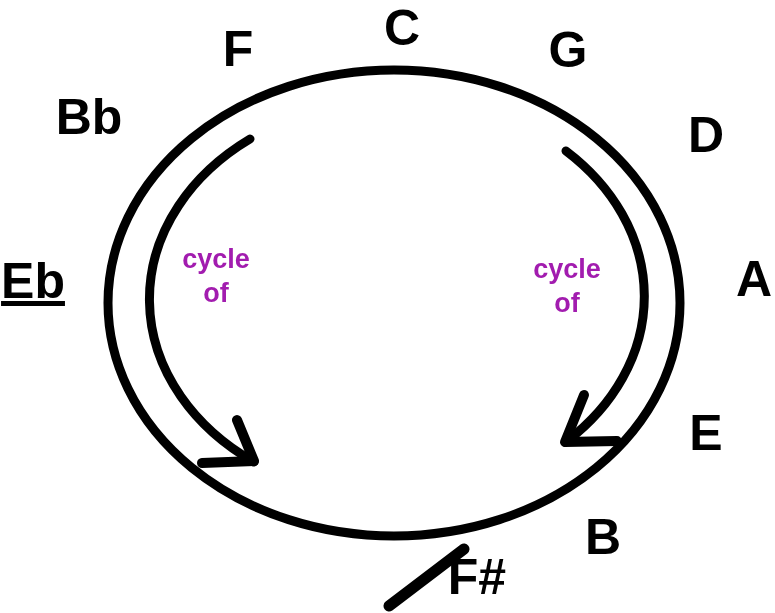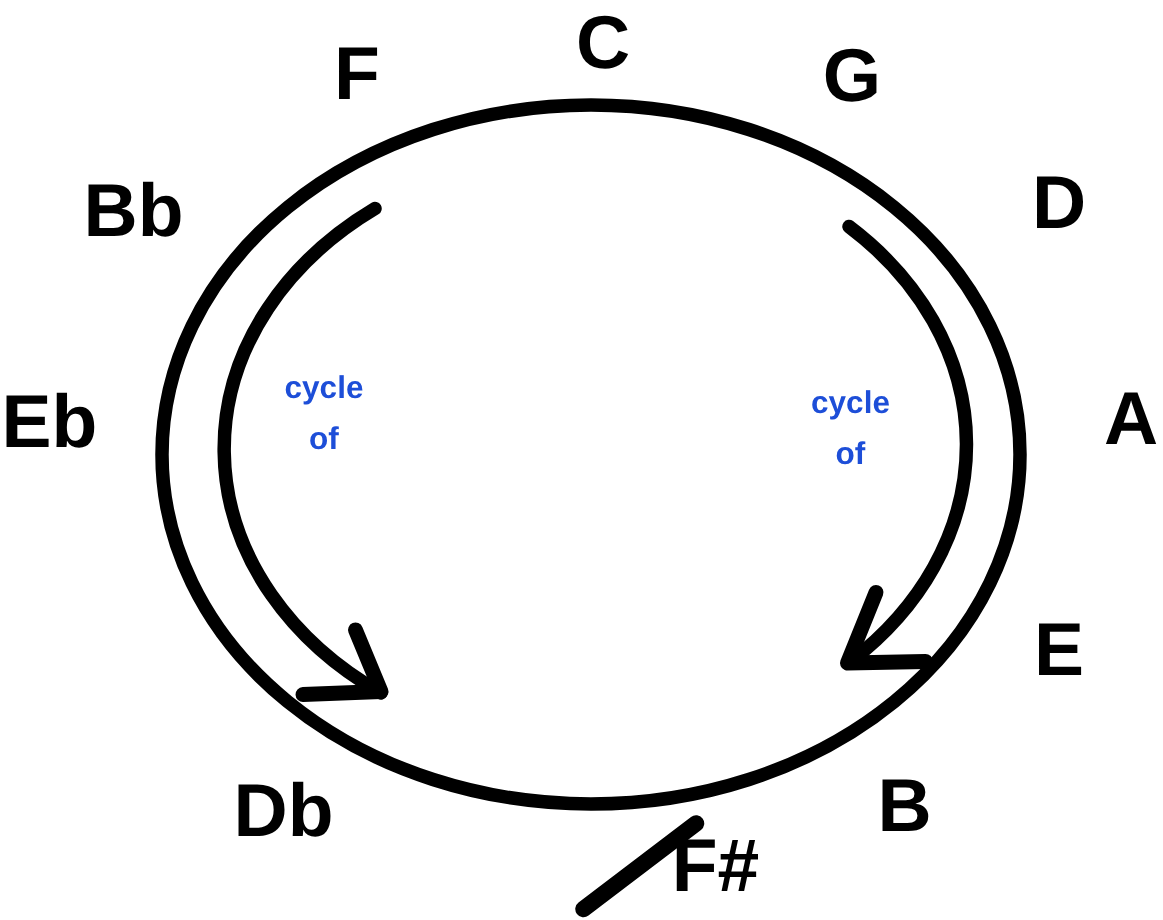--- a/index.html
+++ b/index.html
@@ -32,26 +32,26 @@
     transform: translate(-50%, -50%);
     font-size: 50px;
     font-weight: bold;
     line-height: 1;
     white-space: nowrap;
     color: #000000;
   }
   .cycle-label {
     position: absolute;
     transform: translate(-50%, -50%);
-    font-size: 21px;
+    font-size: 27px;
     font-weight: bold;
     line-height: 34px;
     text-align: center;
     white-space: nowrap;
-    color: #1d4ed8;
+    color: #a21caf;
   }
   .cycle-label span { display: block; }
 </style>
 </head>
 <body>
 
 <div id="canvas">
 
   <svg id="diagram-svg" width="775" height="613" viewBox="0 0 775 613">
 
@@ -66,23 +66,22 @@
     <path class="stroke" d="M 389 606 L 464 549" stroke-width="11"></path>
   </svg>
 
   <div class="note" style="left:402px; top:28px;">C</div>
   <div class="note" style="left:568px; top:50px;">G</div>
   <div class="note" style="left:706px; top:135px;">D</div>
   <div class="note" style="left:754px; top:279px;">A</div>
   <div class="note" style="left:706px; top:433px;">E</div>
   <div class="note" style="left:603px; top:537px;">B</div>
   <div class="note" style="left:477px; top:577px;">F#</div>
-  <div class="note" style="left:189px; top:540px;">Db</div>
-  <div class="note" style="left:33px;  top:281px;">Eb</div>
-  <div class="note" style="left:89px;  top:140px;">Bb</div>
+  <div class="note" style="left:33px;  top:281px;text-decoration:underline;">Eb</div>
+  <div class="note" style="left:89px;  top:117px;">Bb</div>
   <div class="note" style="left:238px; top:49px;">F</div>
 
   <div class="cycle-label" style="left:216px; top:276px;">
     <span>cycle</span>
     <span>of</span>
   </div>
   <div class="cycle-label" style="left:567px; top:286px;">
     <span>cycle</span>
     <span>of</span>
   </div>

